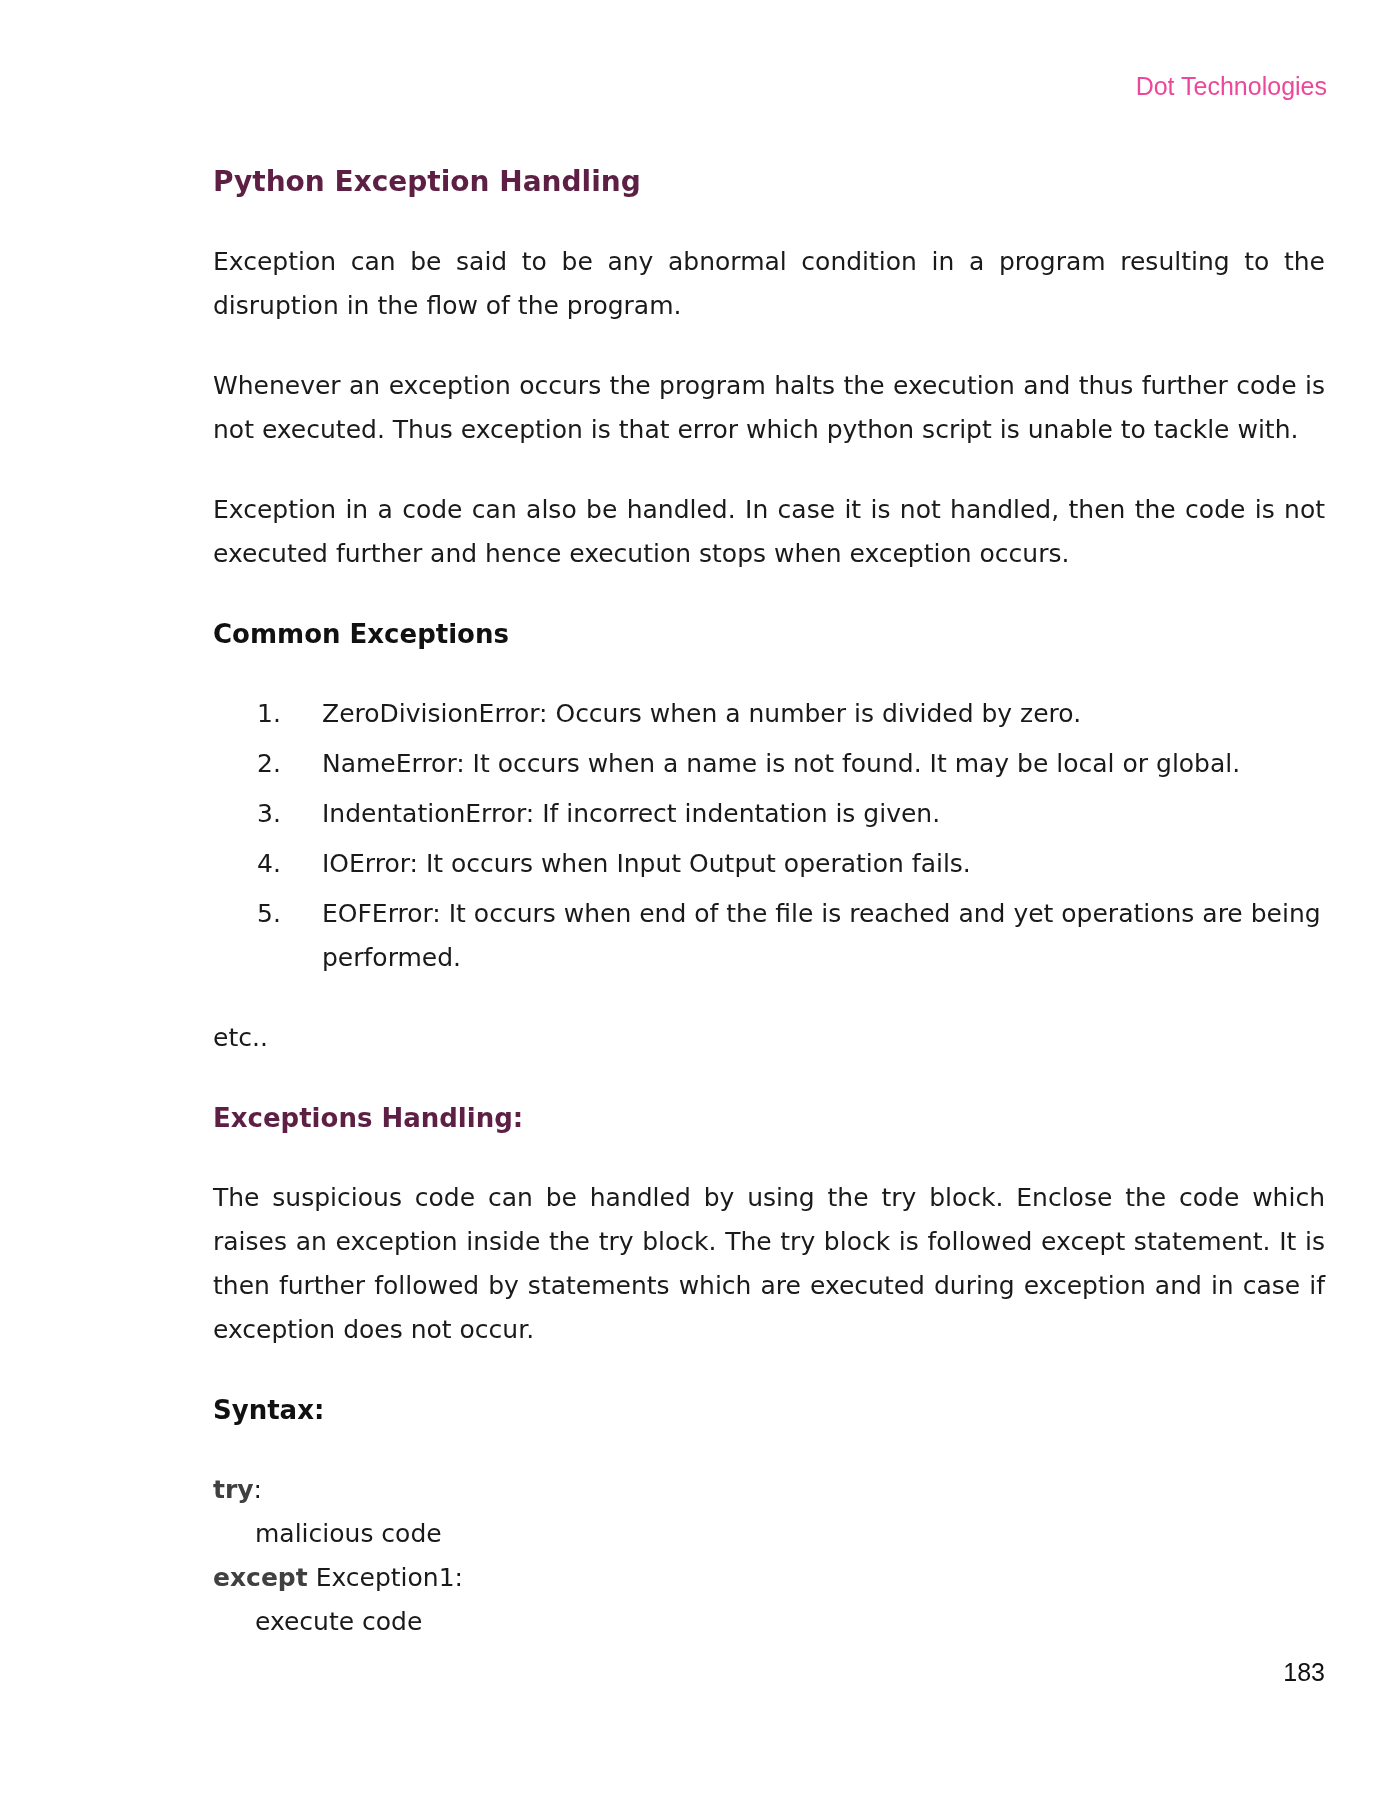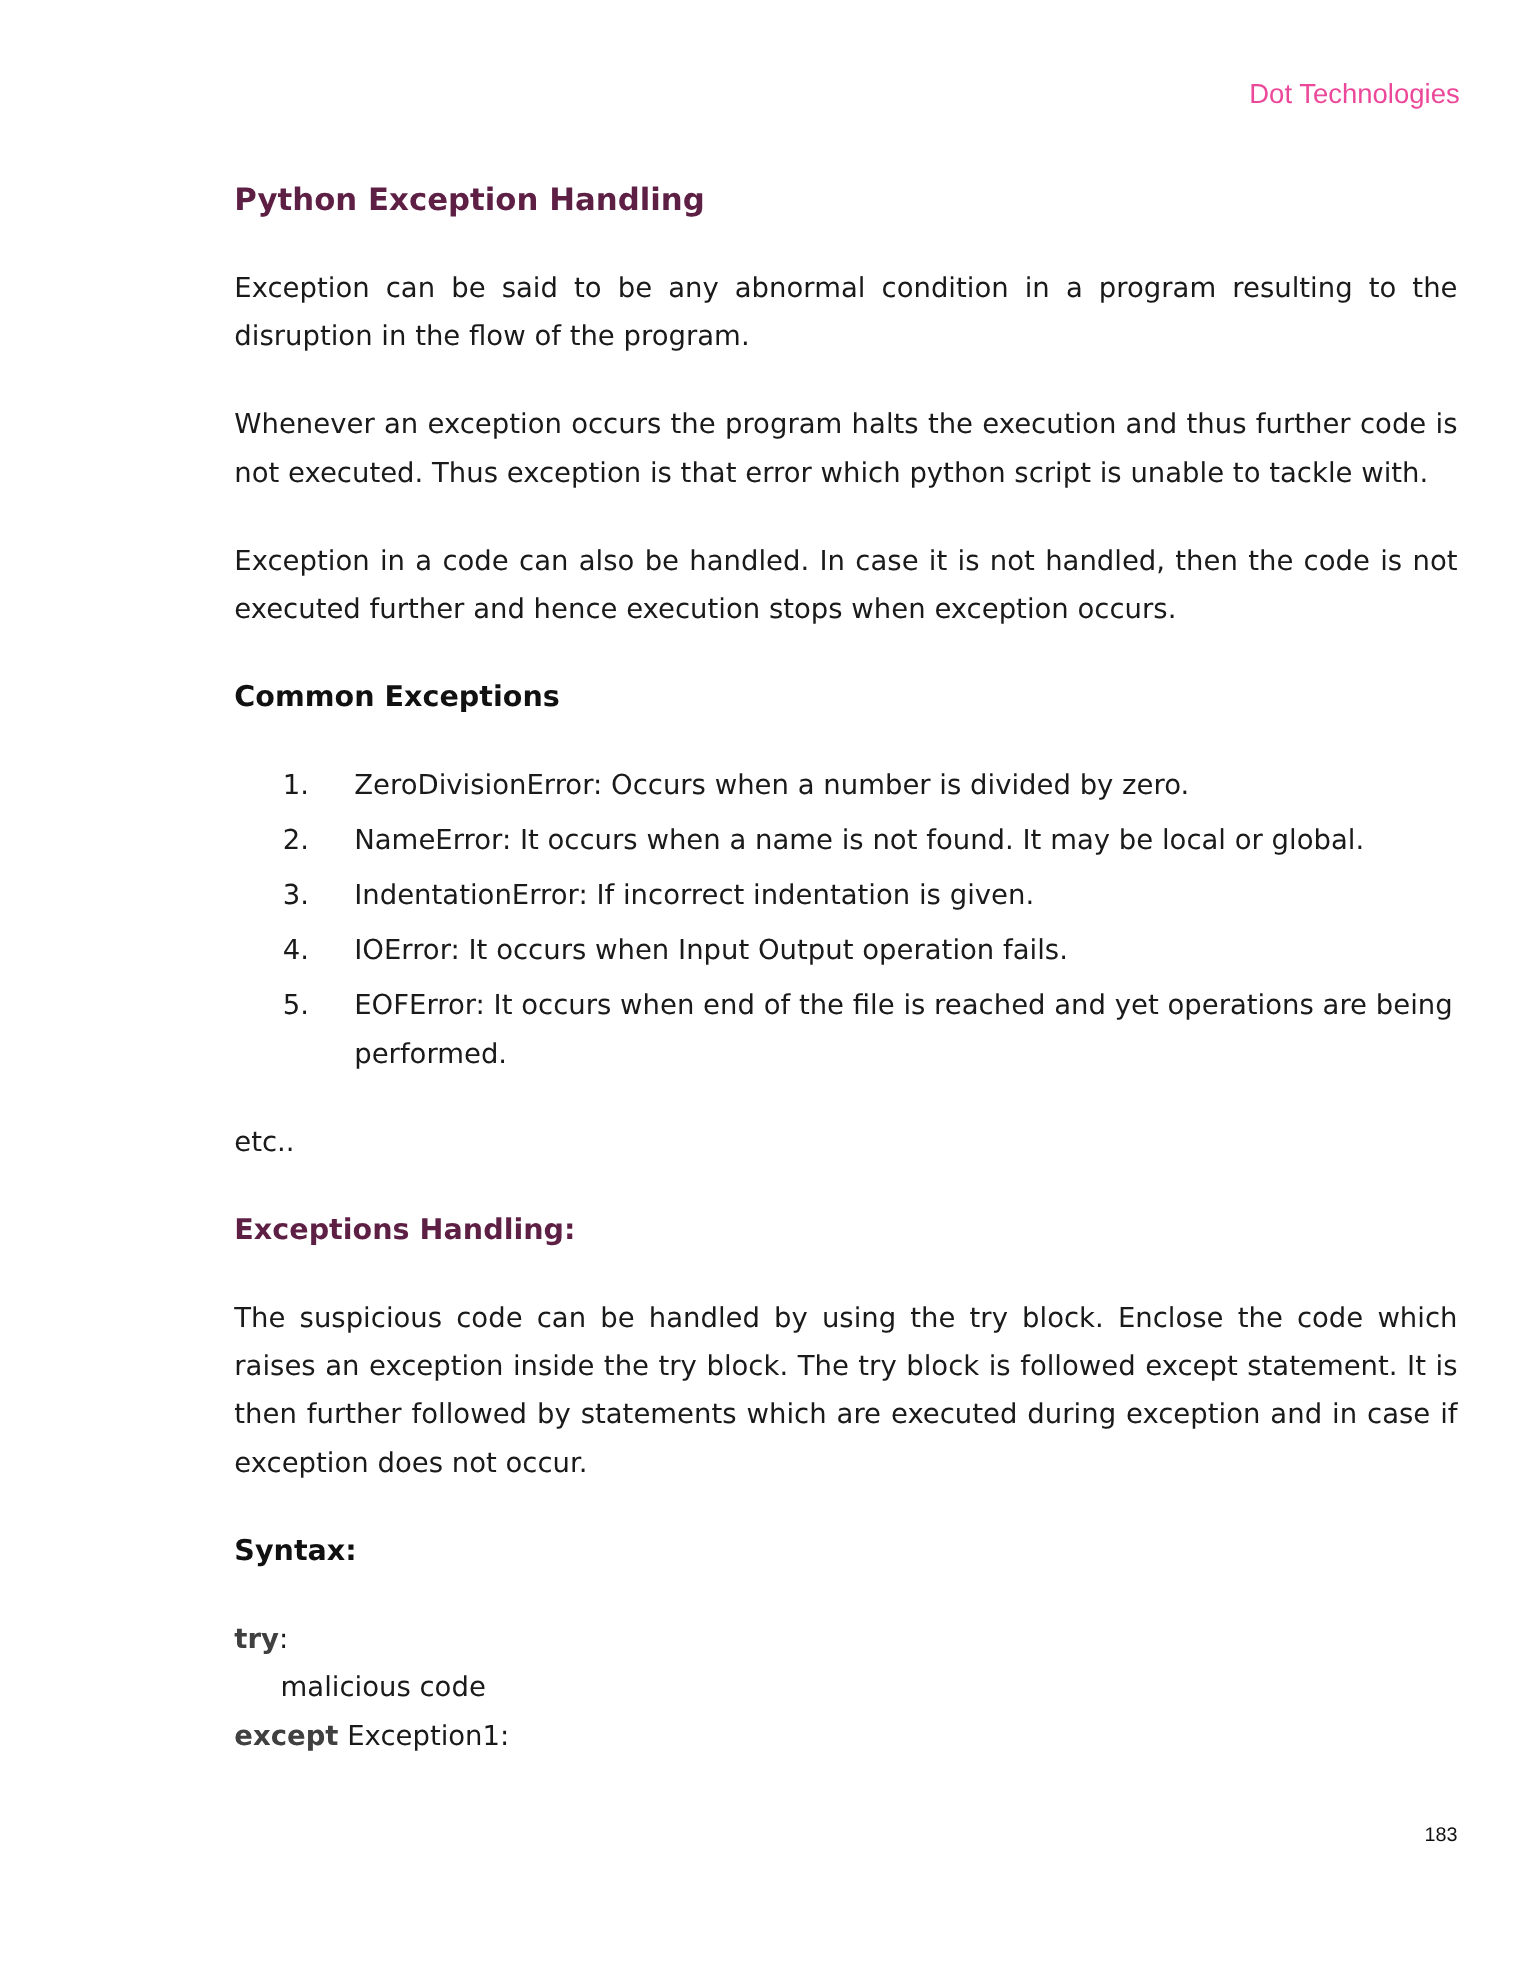--- a/index.html
+++ b/index.html
@@ -83,21 +83,21 @@
   .code-line.indent { padding-left: 42px; }
   .kw {
     color: #404040;
     font-weight: bold;
   }
   .page-number {
     position: absolute;
     top: 1658px;
     right: 66px;
     font-family: "Liberation Sans", sans-serif;
-    font-size: 18px;
+    font-size: 25px;
     color: #111111;
   }
 </style>
 </head>
 <body>
 
 <div class="page-header">Dot Technologies</div>
 
 <div class="content">
 
@@ -139,17 +139,18 @@
   <h2 class="section-heading accent">Exceptions Handling:</h2>
 
   <p class="body-para">The suspicious code can be handled by using the try block. Enclose the code which raises an exception inside the try block. The try block is followed except statement. It is then further followed by statements which are executed during exception and in case if exception does not occur.</p>
 
   <h2 class="section-heading">Syntax:</h2>
 
   <div class="code-block">
     <div class="code-line"><span class="kw">try</span><span>:</span></div>
     <div class="code-line indent"><span>malicious code</span></div>
     <div class="code-line"><span class="kw">except</span><span> Exception1:</span></div>
+    <div class="code-line indent"><span>execute code</span></div>
   </div>
 
 </div>
 
 <div class="page-number">183</div>
 
 </body></html>

